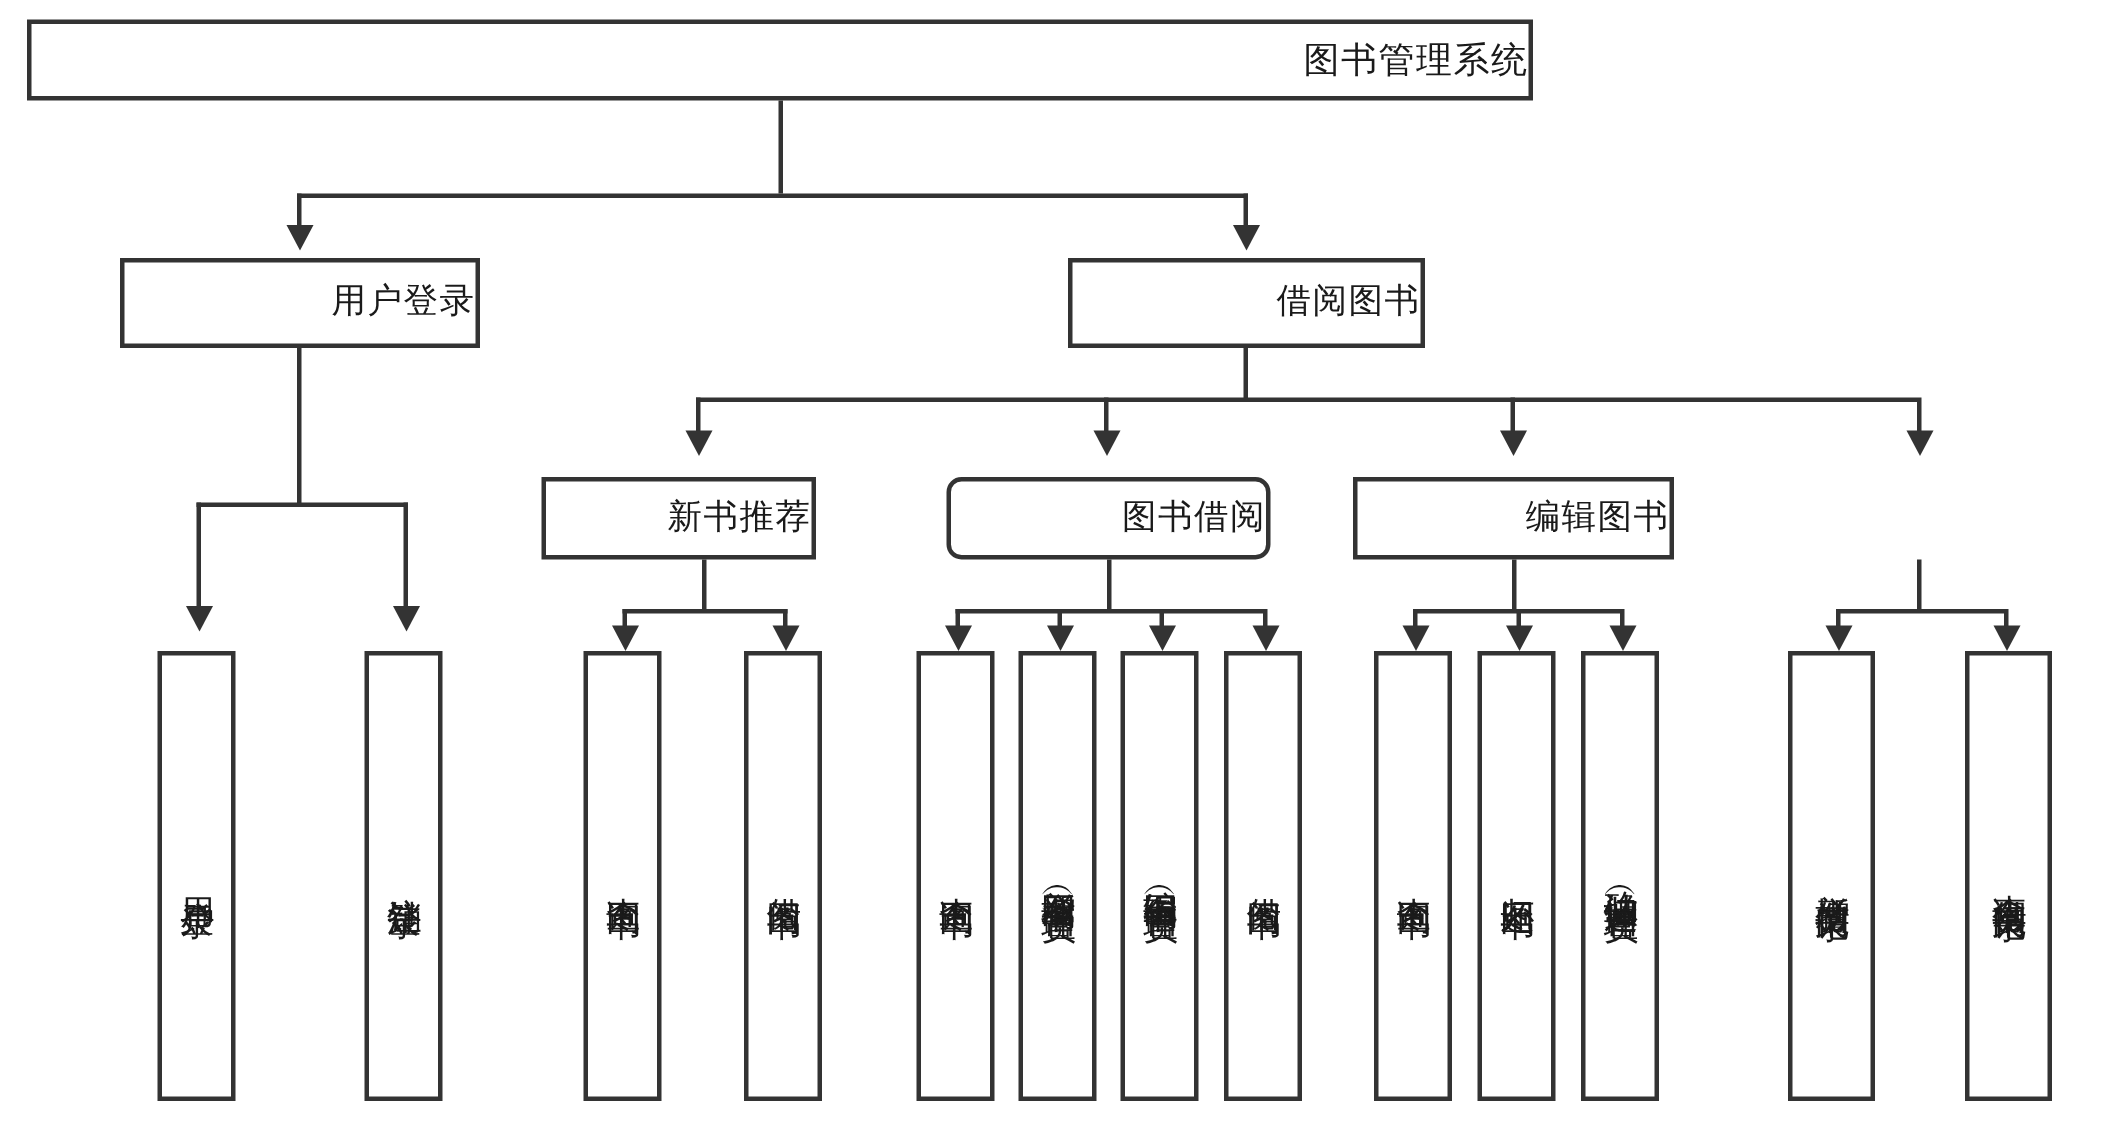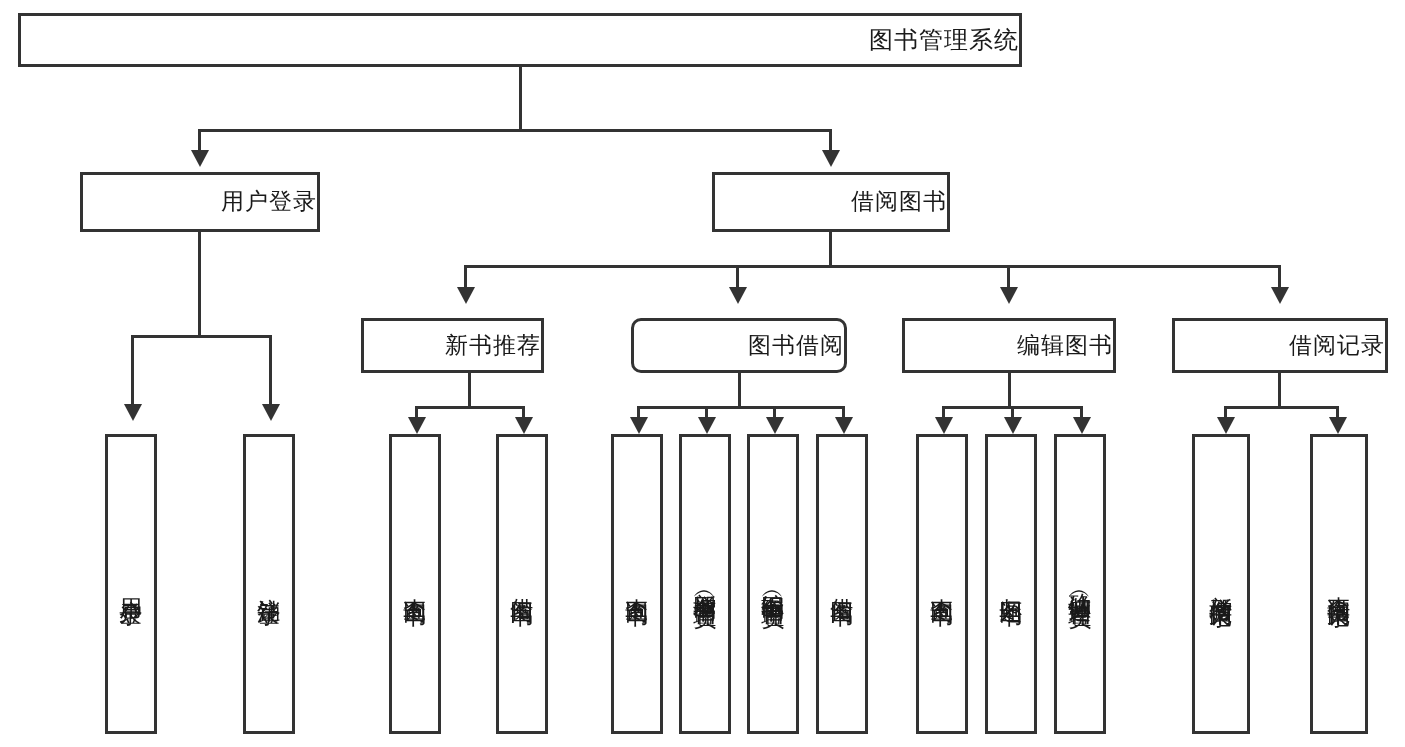--- a/index.html
+++ b/index.html
@@ -130,23 +130,20 @@
   </div>
 
   <div class="node horiz" style="left:631px; top:318px; width:216px; height:55px;border-radius:10px;">
     <span>图书借阅</span>
   </div>
 
   <div class="node horiz" style="left:902px; top:318px; width:214px; height:55px;">
     <span>编辑图书</span>
   </div>
 
-  <div class="node horiz" style="left:1172px; top:318px; width:216px; height:55px;">
-    <span>借阅记录</span>
-  </div>
 
   <div class="line vline" style="left:468px; top:373px; height:35px;"></div>
   <div class="line hline" style="left:415px; top:406px; width:110px;"></div>
   <div class="line vline" style="left:415px; top:406px; height:14px;"></div>
   <div class="arrow" style="left:408px; top:417px;"></div>
   <div class="line vline" style="left:522px; top:406px; height:14px;"></div>
   <div class="arrow" style="left:515px; top:417px;"></div>
 
   <div class="line vline" style="left:738px; top:373px; height:35px;"></div>
   <div class="line hline" style="left:637px; top:406px; width:205px;"></div>

